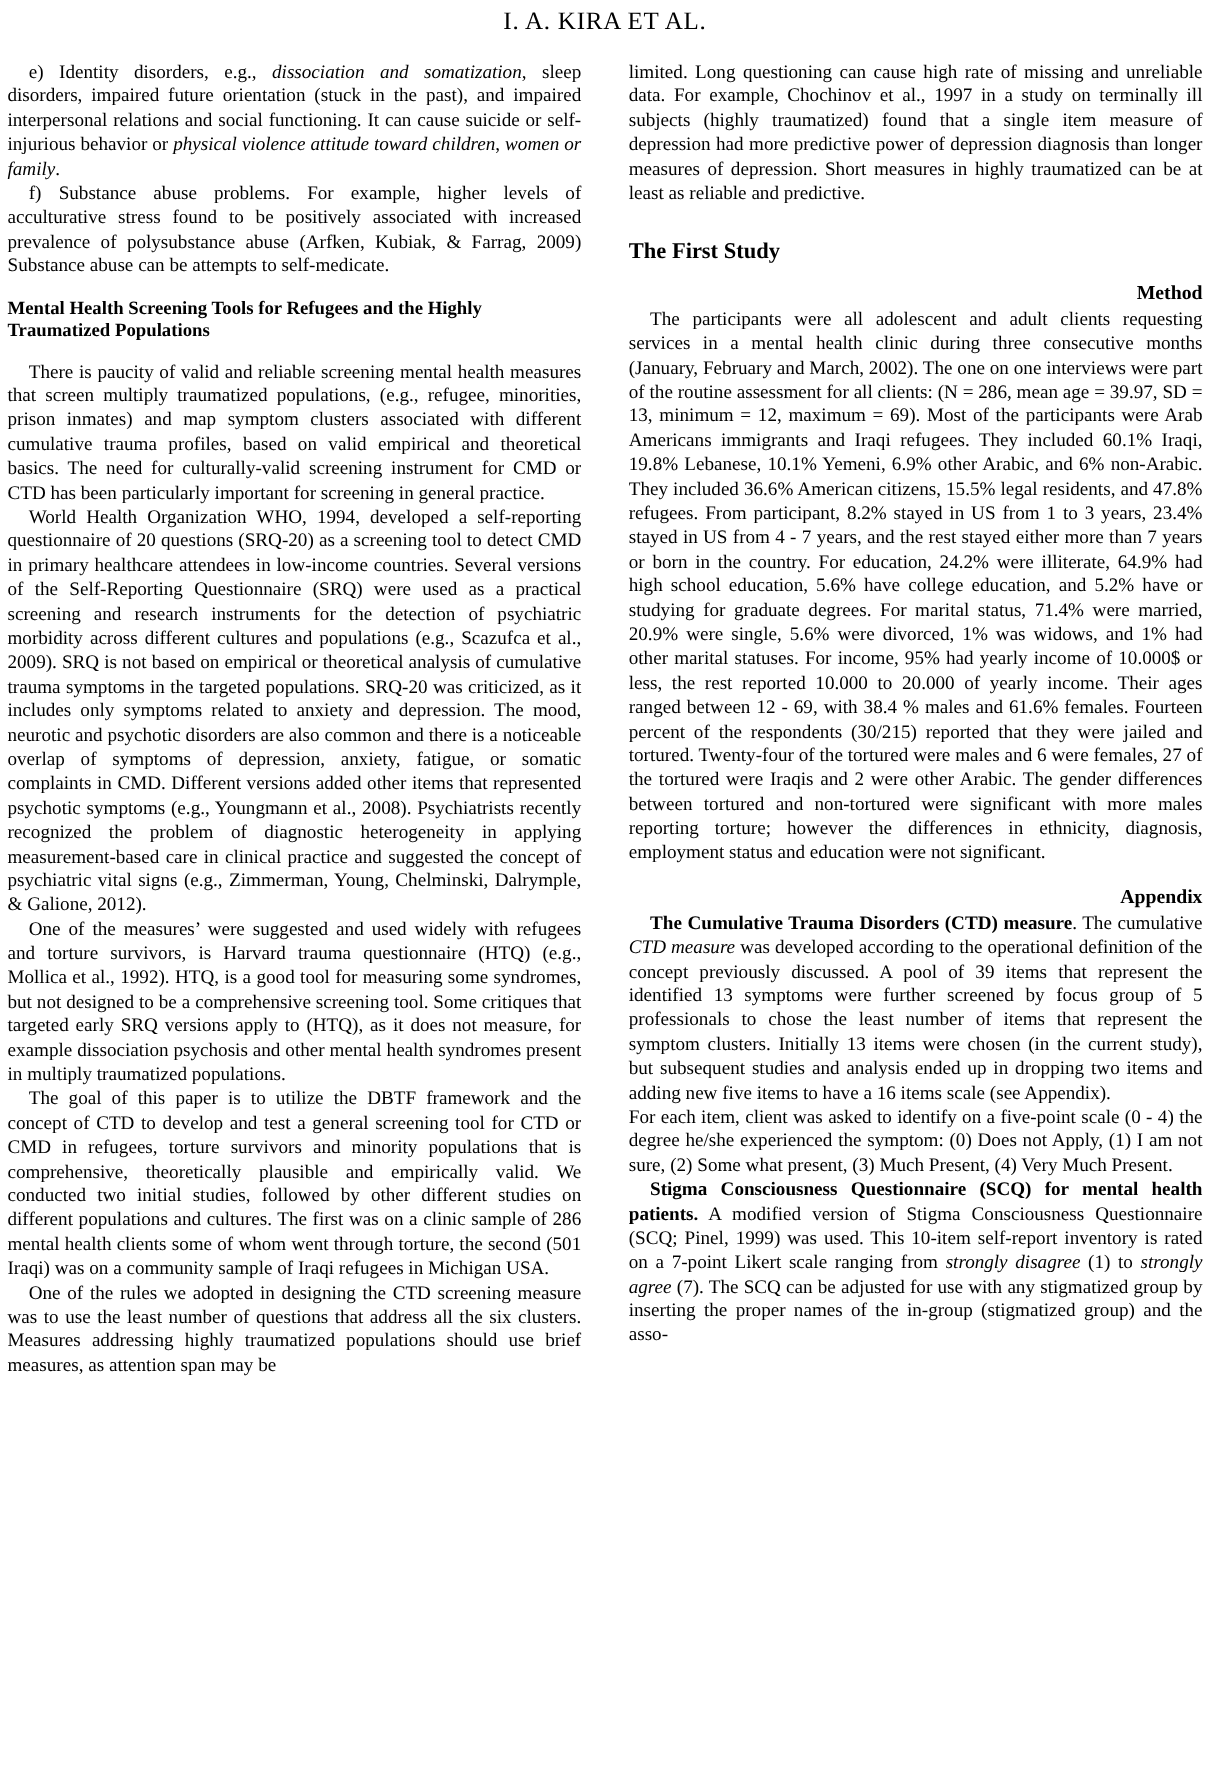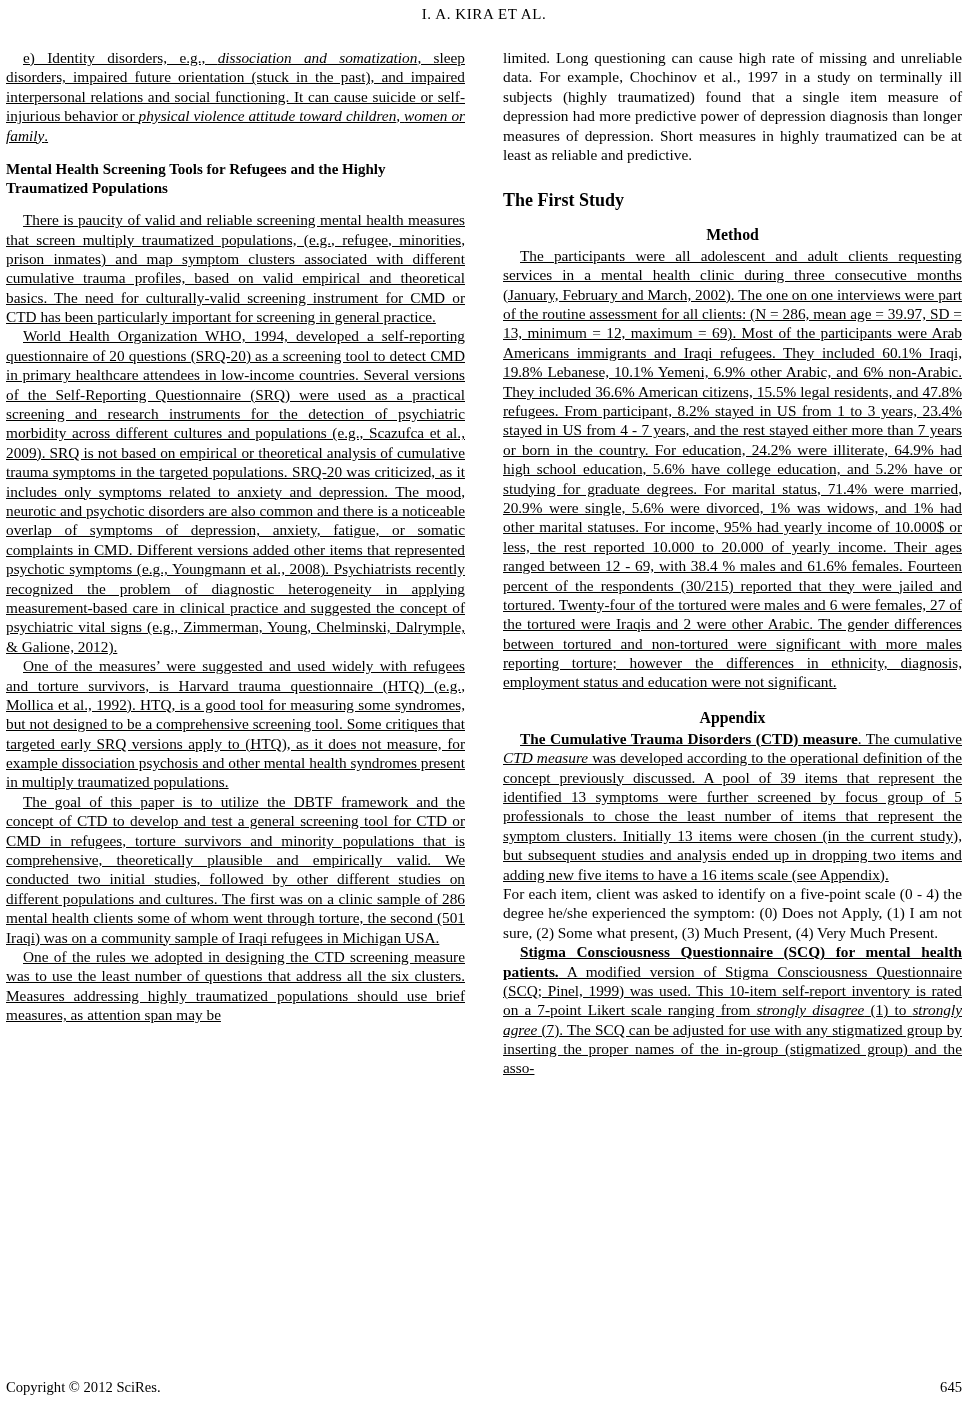--- a/index.html
+++ b/index.html
@@ -21,21 +21,21 @@
     height: 1414px;
     box-sizing: border-box;
   }
   
   .running-head {
     position: absolute;
     top: 6px;
     left: 0;
     width: 968px;
     text-align: center;
-    font-size: 15px;
+    font-size: 20px;
     letter-spacing: 0.6px;
     font-family: "Liberation Serif", "DejaVu Serif", serif;
   }
   
   .columns {
     position: absolute;
     top: 48px;
     left: 6px;
     width: 956px;
     height: 1290px;
@@ -48,40 +48,39 @@
     line-height: 1.268;
     text-align: justify;
     text-justify: inter-word;
   }
   .col p {
     margin: 0;
     text-indent: 0;
   }
   .col p.indent {
     text-indent: 17px;
-    text-decoration: underline;
   }
   h2.section-head {
     font-size: 15px;
     font-weight: bold;
     margin: 15px 0 13px 0;
     line-height: 1.24;
     text-align: left;
   }
   h2.center-head {
     font-size: 18px;
     font-weight: bold;
     margin: 26px 0 14px 0;
     line-height: 1.2;
   }
   h3.sub-head {
     font-size: 15.8px;
     font-weight: bold;
     margin: 17px 0 1px 0;
-    text-align: center;
+    text-align: right;
     line-height: 1.2;
   }
   h3.sub-head.tight {
     margin-top: 14px;
   }
   h4.minor-head {
     font-size: 15.4px;
     font-weight: bold;
     margin: 9px 0 1px 0;
     text-align: left;
@@ -110,20 +109,21 @@
 
   <div class="running-head">I. A. KIRA   ET   AL.</div>
 
   <div class="columns">
 
     <div class="col">
 
 
       <p class="indent"><span>e) Identity disorders, e.g., </span><em>dissociation and somatization</em><span>, sleep disorders, impaired future orientation (stuck in the past), and impaired interpersonal relations and social functioning. It can cause suicide or self-injurious behavior or </span><em>physical violence attitude toward children</em><span>, </span><em>women or family</em><span>.</span></p>
 
+      <p class="indent">f) Substance abuse problems. For example, higher levels of acculturative stress found to be positively associated with increased prevalence of polysubstance abuse (Arfken, Kubiak, &amp; Farrag, 2009) Substance abuse can be attempts to self-medicate.</p>
 
       <h2 class="section-head">Mental Health Screening Tools for Refugees and the Highly Traumatized Populations</h2>
 
       <p class="indent">There is paucity of valid and reliable screening mental health measures that screen multiply traumatized populations, (e.g., refugee, minorities, prison inmates) and map symptom clusters associated with different cumulative trauma profiles, based on valid empirical and theoretical basics. The need for culturally-valid screening instrument for CMD or CTD has been particularly important for screening in general practice.</p>
 
       <p class="indent">World Health Organization WHO, 1994, developed a self-reporting questionnaire of 20 questions (SRQ-20) as a screening tool to detect CMD in primary healthcare attendees in low-income countries. Several versions of the Self-Reporting Questionnaire (SRQ) were used as a practical screening and research instruments for the detection of psychiatric morbidity across different cultures and populations (e.g., Scazufca et al., 2009). SRQ is not based on empirical or theoretical analysis of cumulative trauma symptoms in the targeted populations. SRQ-20 was criticized, as it includes only symptoms related to anxiety and depression. The mood, neurotic and psychotic disorders are also common and there is a noticeable overlap of symptoms of depression, anxiety, fatigue, or somatic complaints in CMD. Different versions added other items that represented psychotic symptoms (e.g., Youngmann et al., 2008). Psychiatrists recently recognized the problem of diagnostic heterogeneity in applying measurement-based care in clinical practice and suggested the concept of psychiatric vital signs (e.g., Zimmerman, Young, Chelminski, Dalrymple, &amp; Galione, 2012).</p>
 
       <p class="indent">One of the measures’ were suggested and used widely with refugees and torture survivors, is Harvard trauma questionnaire (HTQ) (e.g., Mollica et al., 1992). HTQ, is a good tool for measuring some syndromes, but not designed to be a comprehensive screening tool. Some critiques that targeted early SRQ versions apply to (HTQ), as it does not measure, for example dissociation psychosis and other mental health syndromes present in multiply traumatized populations.</p>
 
       <p class="indent">The goal of this paper is to utilize the DBTF framework and the concept of CTD to develop and test a general screening tool for CTD or CMD in refugees, torture survivors and minority populations that is comprehensive, theoretically plausible and empirically valid. We conducted two initial studies, followed by other different studies on different populations and cultures. The first was on a clinic sample of 286 mental health clients some of whom went through torture, the second (501 Iraqi) was on a community sample of Iraqi refugees in Michigan USA.</p>
@@ -148,18 +148,14 @@
       <p class="indent"><span class="run-in">The Cumulative Trauma Disorders (CTD) measure</span><span>. The cumulative </span><em>CTD measure</em><span> was developed according to the operational definition of the concept previously discussed. A pool of 39 items that represent the identified 13 symptoms were further screened by focus group of 5 professionals to chose the least number of items that represent the symptom clusters. Initially 13 items were chosen (in the current study), but subsequent studies and analysis ended up in dropping two items and adding new five items to have a 16 items scale (see Appendix).</span></p>
 
       <p>For each item, client was asked to identify on a five-point scale (0 - 4) the degree he/she experienced the symptom: (0) Does not Apply, (1) I am not sure, (2) Some what present, (3) Much Present, (4) Very Much Present.</p>
 
       <p class="indent"><span class="run-in">Stigma Consciousness Questionnaire (SCQ) for mental health patients.</span><span> A modified version of Stigma Consciousness Questionnaire (SCQ; Pinel, 1999) was used. This 10-item self-report inventory is rated on a 7-point Likert scale ranging from </span><em>strongly disagree</em><span> (1) to </span><em>strongly agree</em><span> (7). The SCQ can be adjusted for use with any stigmatized group by inserting the proper names of the in-group (stigmatized group) and the asso-</span></p>
 
     </div>
 
   </div>
 
-  <div class="footer">
-    <span>Copyright © 2012 SciRes.</span>
-    <span>645</span>
-  </div>
 
 </div>
 
 </body></html>

